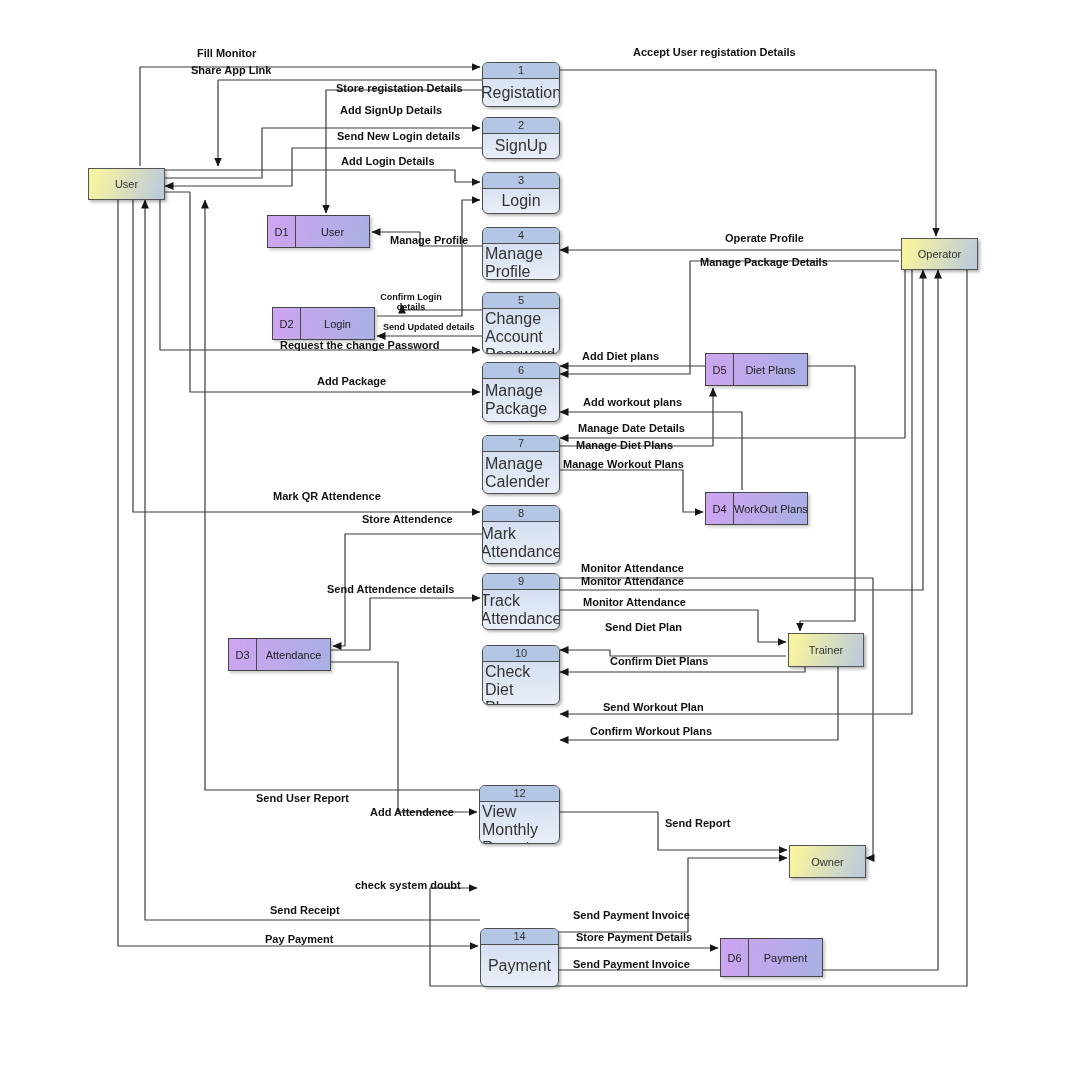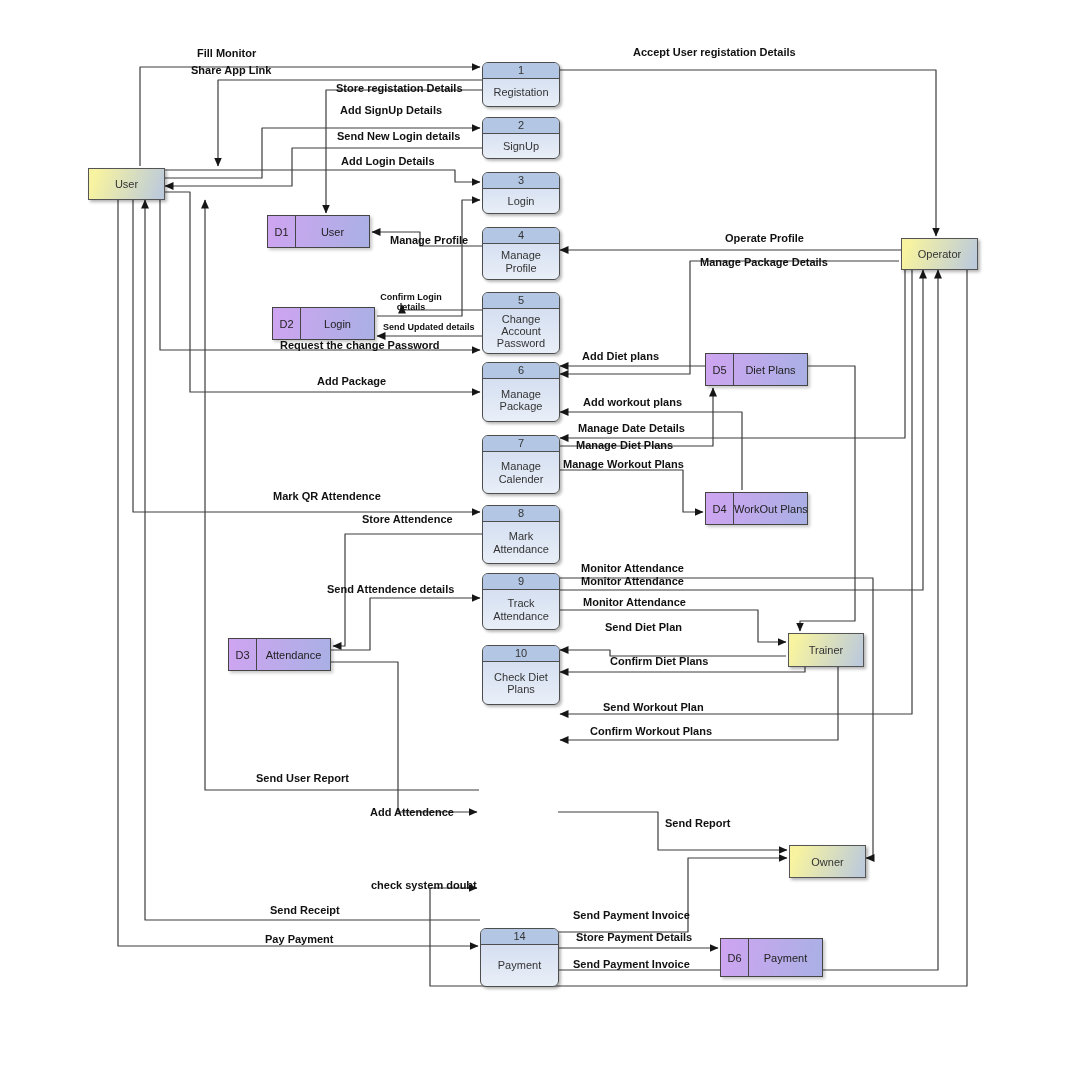--- a/index.html
+++ b/index.html
@@ -4,22 +4,22 @@
 <style>
   html,body{margin:0;padding:0;background:#fff;}
   .canvas{position:relative;width:1066px;height:1072px;background:#ffffff;
           font-family:"Liberation Sans",sans-serif;overflow:hidden;}
   svg.wires{position:absolute;left:0;top:0;width:1066px;height:1072px;}
   .proc{position:absolute;width:76px;border:1.5px solid #4d4d4d;border-radius:6px;
         background:linear-gradient(180deg,#cdd9ee 0%,#e9eff8 100%);
         box-shadow:2px 2px 3px rgba(0,0,0,.28);display:flex;flex-direction:column;overflow:hidden;}
   .proc .num{height:15px;background:#b3c7e4;border-bottom:1px solid #4d4d4d;text-align:center;
         font-size:11px;color:#333;line-height:15px;flex:0 0 auto;}
-  .proc .plabel{flex:1;display:flex;align-items:center;justify-content:center;text-align:center;
-        font-size:11px;color:#333;line-height:1.12;padding:1px 2px;}
+  .proc .plabel{flex:1;display:flex;align-items:center;justify-content:center;
+        font-size:16px;color:#333;line-height:1.12;padding:1px 2px;}
   .entity{position:absolute;border:1.5px solid #555;
         background:linear-gradient(110deg,#f7f3a0 10%,#bccadb 95%);
         display:flex;align-items:center;justify-content:center;font-size:11px;color:#333;
         box-shadow:2px 2px 3px rgba(0,0,0,.3);}
   .store{position:absolute;width:103px;height:33px;border:1.5px solid #454545;
         background:linear-gradient(100deg,#cfa4f1 0%,#a9b0e4 100%);display:flex;
         font-size:11px;color:#222;box-shadow:2px 2px 3px rgba(0,0,0,.22);box-sizing:border-box;}
   .store .did{width:27px;border-right:1.5px solid #454545;display:flex;align-items:center;justify-content:center;flex:0 0 auto;}
   .store .dlabel{flex:1;display:flex;align-items:center;justify-content:center;white-space:nowrap;}
   .fl{position:absolute;font-weight:bold;font-size:11px;color:#111;white-space:nowrap;}
@@ -127,20 +127,24 @@
     <div class="plabel">Mark Attendance</div>
   </div>
   <div class="proc" style="left:482px;top:573px;height:55px;">
     <div class="num">9</div>
     <div class="plabel">Track Attendance</div>
   </div>
   <div class="proc" style="left:482px;top:645px;height:58px;">
     <div class="num">10</div>
     <div class="plabel">Check Diet Plans</div>
   </div>
+  <div class="proc" style="left:479px;top:785px;height:57px;width:79px;">
+    <div class="num">12</div>
+    <div class="plabel">View Monthly Report</div>
+  </div>
   <div class="proc" style="left:480px;top:928px;height:57px;width:77px;">
     <div class="num">14</div>
     <div class="plabel">Payment</div>
   </div>
 
   <div class="store" style="left:267px;top:215px;">
     <div class="did">D1</div>
     <div class="dlabel">User</div>
   </div>
   <div class="store" style="left:272px;top:307px;">
@@ -186,23 +190,23 @@
   <div class="fl" style="left:273px;top:490px;">Mark QR Attendence</div>
   <div class="fl" style="left:362px;top:513px;">Store Attendence</div>
   <div class="fl" style="left:327px;top:583px;">Send Attendence details</div>
   <div class="fl" style="left:581px;top:562px;">Monitor Attendance</div>
   <div class="fl" style="left:581px;top:575px;">Monitor Attendance</div>
   <div class="fl" style="left:583px;top:596px;">Monitor Attendance</div>
   <div class="fl" style="left:605px;top:621px;">Send Diet Plan</div>
   <div class="fl" style="left:610px;top:655px;">Confirm Diet Plans</div>
   <div class="fl" style="left:603px;top:701px;">Send Workout Plan</div>
   <div class="fl" style="left:590px;top:725px;">Confirm Workout Plans</div>
-  <div class="fl" style="left:256px;top:772px;">Send User Report</div>
+  <div class="fl" style="left:256px;top:792px;">Send User Report</div>
   <div class="fl" style="left:370px;top:806px;">Add Attendence</div>
   <div class="fl" style="left:665px;top:817px;">Send Report</div>
-  <div class="fl" style="left:355px;top:879px;margin-left:16px;">check system doubt</div>
+  <div class="fl" style="left:355px;top:879px;">check system doubt</div>
   <div class="fl" style="left:270px;top:904px;">Send Receipt</div>
   <div class="fl" style="left:573px;top:909px;">Send Payment Invoice</div>
   <div class="fl" style="left:265px;top:933px;">Pay Payment</div>
   <div class="fl" style="left:576px;top:931px;">Store Payment Details</div>
   <div class="fl" style="left:573px;top:958px;">Send Payment Invoice</div>
 
 </div>
 
 </body></html>

